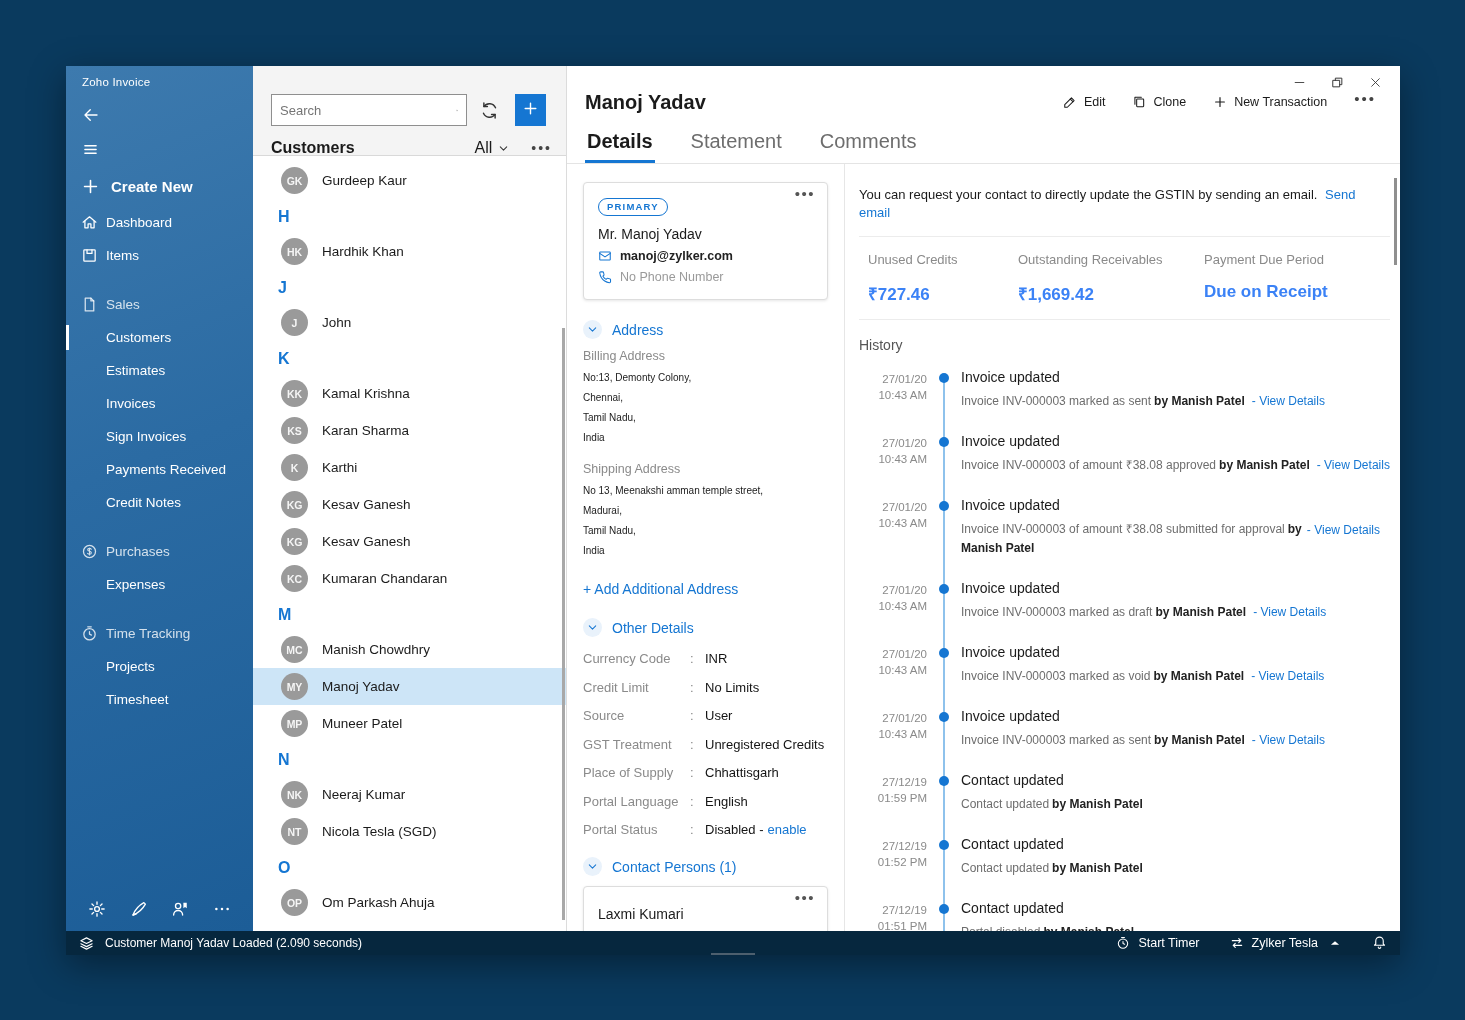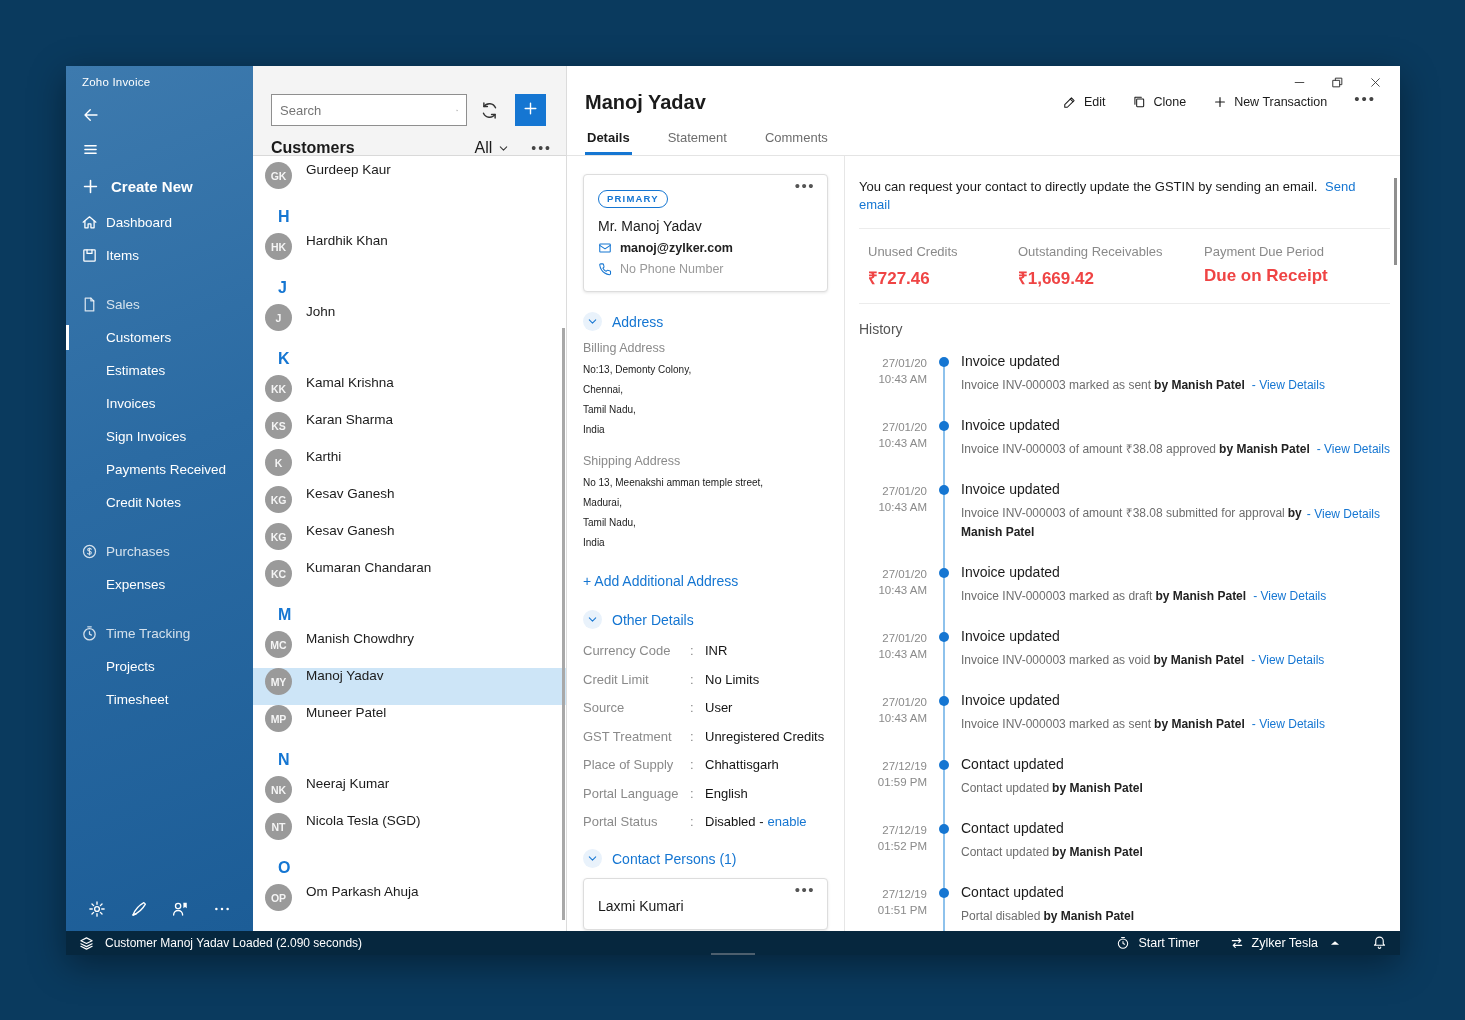--- a/index.html
+++ b/index.html
@@ -35,39 +35,39 @@
   .refresh-btn{width:19px;height:19px;color:#333}
   .add-btn{width:31px;height:32px;background:var(--accent,#1576d2);color:#fff;border:none;margin-left:3px}
   .add-btn .i{width:17px;height:17px}
   .list-title-row{display:flex;align-items:center;margin-top:13px}
   .list-title{font-size:16px;font-weight:700;color:#1b1b1b}
   .filter{margin-left:auto;display:flex;align-items:center;gap:6px;font-size:16px;color:#1b1b1b}
   .filter .i{width:11px;height:11px;color:#333}
   .list-more{margin-left:22px;color:#444;font-size:14px;letter-spacing:2px;line-height:8px}
   .customer-list{flex:1;overflow:hidden;padding-top:6px}
   .letter-head{color:var(--accent,#1576d2);font-weight:700;font-size:16px;padding:9px 0 7px 25px}
-  .cust-row{display:flex;height:37px;padding-left:12px;gap:14px}
+  .cust-row{display:flex;align-items:center;height:37px;padding-left:28px;gap:14px}
   .cust-row.selected-row{background:var(--selected,#cde5f7)}
   .avatar{width:27px;height:27px;border-radius:50%;background:#9a9a9a;color:rgba(255,255,255,.9);font-size:10.5px;font-weight:700;display:flex;align-items:center;justify-content:center;flex:0 0 auto}
   .cust-name{font-size:13.5px;color:#1b1b1b;white-space:nowrap}
   .list-scrollbar{position:absolute;right:1px;top:262px;width:3px;height:592px;background:#a8a8a8}
 
   
   .detail-panel{flex:1;background:#fff;position:relative;display:flex;flex-direction:column;min-width:0;overflow:hidden}
   .win-controls{position:absolute;top:3px;right:10px;display:flex;gap:9px;color:#333;z-index:5}
   .win-btn{width:29px;height:26px;display:flex;align-items:center;justify-content:center;background:transparent;border:none;color:#333}
   .win-btn .i{width:13px;height:13px}
   .detail-header{padding:24px 24px 0 18px;display:flex;align-items:center}
   .detail-title{font-size:20px;font-weight:600;color:#1b1b1b;line-height:24px}
   .actions{margin-left:auto;display:flex;align-items:center;gap:27px;font-size:12.5px;color:#1b1b1b}
   .action{display:flex;align-items:center;gap:7px}
   .action .i{width:14px;height:14px}
   .actions-more{color:#444;font-size:15px;letter-spacing:2px;line-height:6px;padding-bottom:6px}
   .tabs{display:flex;padding-left:18px;margin-top:10px;border-bottom:1px solid #e4e4e4}
-  .tab{padding:6px 2px 10px;margin-right:34px;font-size:13px;color:#6d6d6d}
+  .tab{padding:6px 2px 10px;margin-right:34px;font-size:20px;color:#6d6d6d}
   .tab.active{color:#1b1b1b;font-weight:700;box-shadow:inset 0 -3px 0 var(--accent,#1576d2)}
   .detail-body{flex:1;display:flex;min-height:0}
 
   
   .left-col{width:278px;border-right:1px solid #e6e6e6;padding:18px 16px 0;overflow:hidden;flex:0 0 auto}
   .contact-card{border:1px solid #ddd;border-radius:4px;box-shadow:0 1px 3px rgba(0,0,0,.1);padding:13px 14px 15px;position:relative;background:#fff}
   .badge{display:inline-block;border:1.5px solid var(--accent,#1576d2);color:var(--accent,#1576d2);font-size:9.5px;font-weight:700;letter-spacing:1.2px;padding:2px 8px 3px;border-radius:9px}
   .card-more{position:absolute;top:2px;right:12px;color:#555;font-size:15px;letter-spacing:1.5px}
   .card-name{font-size:14px;margin-top:10px;color:#1b1b1b}
   .card-line{display:flex;gap:8px;align-items:center;margin-top:7px;font-size:12.5px}
@@ -90,21 +90,21 @@
   .cp-card{margin-top:4px}
 
   
   .right-col{flex:1;padding:20px 10px 0 12px;overflow:hidden;position:relative;min-width:0}
   .notice{font-size:13px;color:#1b1b1b;padding:2px 0 14px 2px;line-height:18px}
   .notice-link{color:var(--accent,#1576d2);margin-left:4px}
   .hr{border-top:1px solid #ececec;margin-left:2px}
   .stats{display:flex;padding:15px 0 14px 11px}
   .stat1{width:150px}.stat2{width:186px}
   .stat-label{font-size:13px;color:#8a8a8a}
-  .stat-value{font-size:17px;font-weight:700;color:#ef4444;margin-top:7px}
+  .stat-value{font-size:17px;font-weight:700;color:#3b82f6;margin-top:15px}
   .history-title{color:#555;font-size:14px;margin:17px 0 16px 2px}
   .h-item{display:flex;position:relative}
   .h-time{width:70px;text-align:right;color:#8a8a8a;font-size:11.5px;line-height:16px;padding-top:2px;flex:0 0 auto}
   .h-rail{width:34px;position:relative;flex:0 0 auto}
   .h-line{position:absolute;left:50%;transform:translateX(-50%);top:0;bottom:0;width:2px;background:var(--timeline,#8ec2ec)}
   .h-item.first .h-line{top:8px}
   .h-dot{position:absolute;left:50%;top:4px;transform:translateX(-50%);width:10px;height:10px;border-radius:50%;background:var(--accent,#1576d2)}
   .h-content{flex:1;padding-bottom:23px;position:relative;min-width:0}
   .h-title{font-size:14px;color:#1b1b1b;margin-bottom:8px}
   .h-desc{font-size:12px;color:#6d6d6d;line-height:17px}

